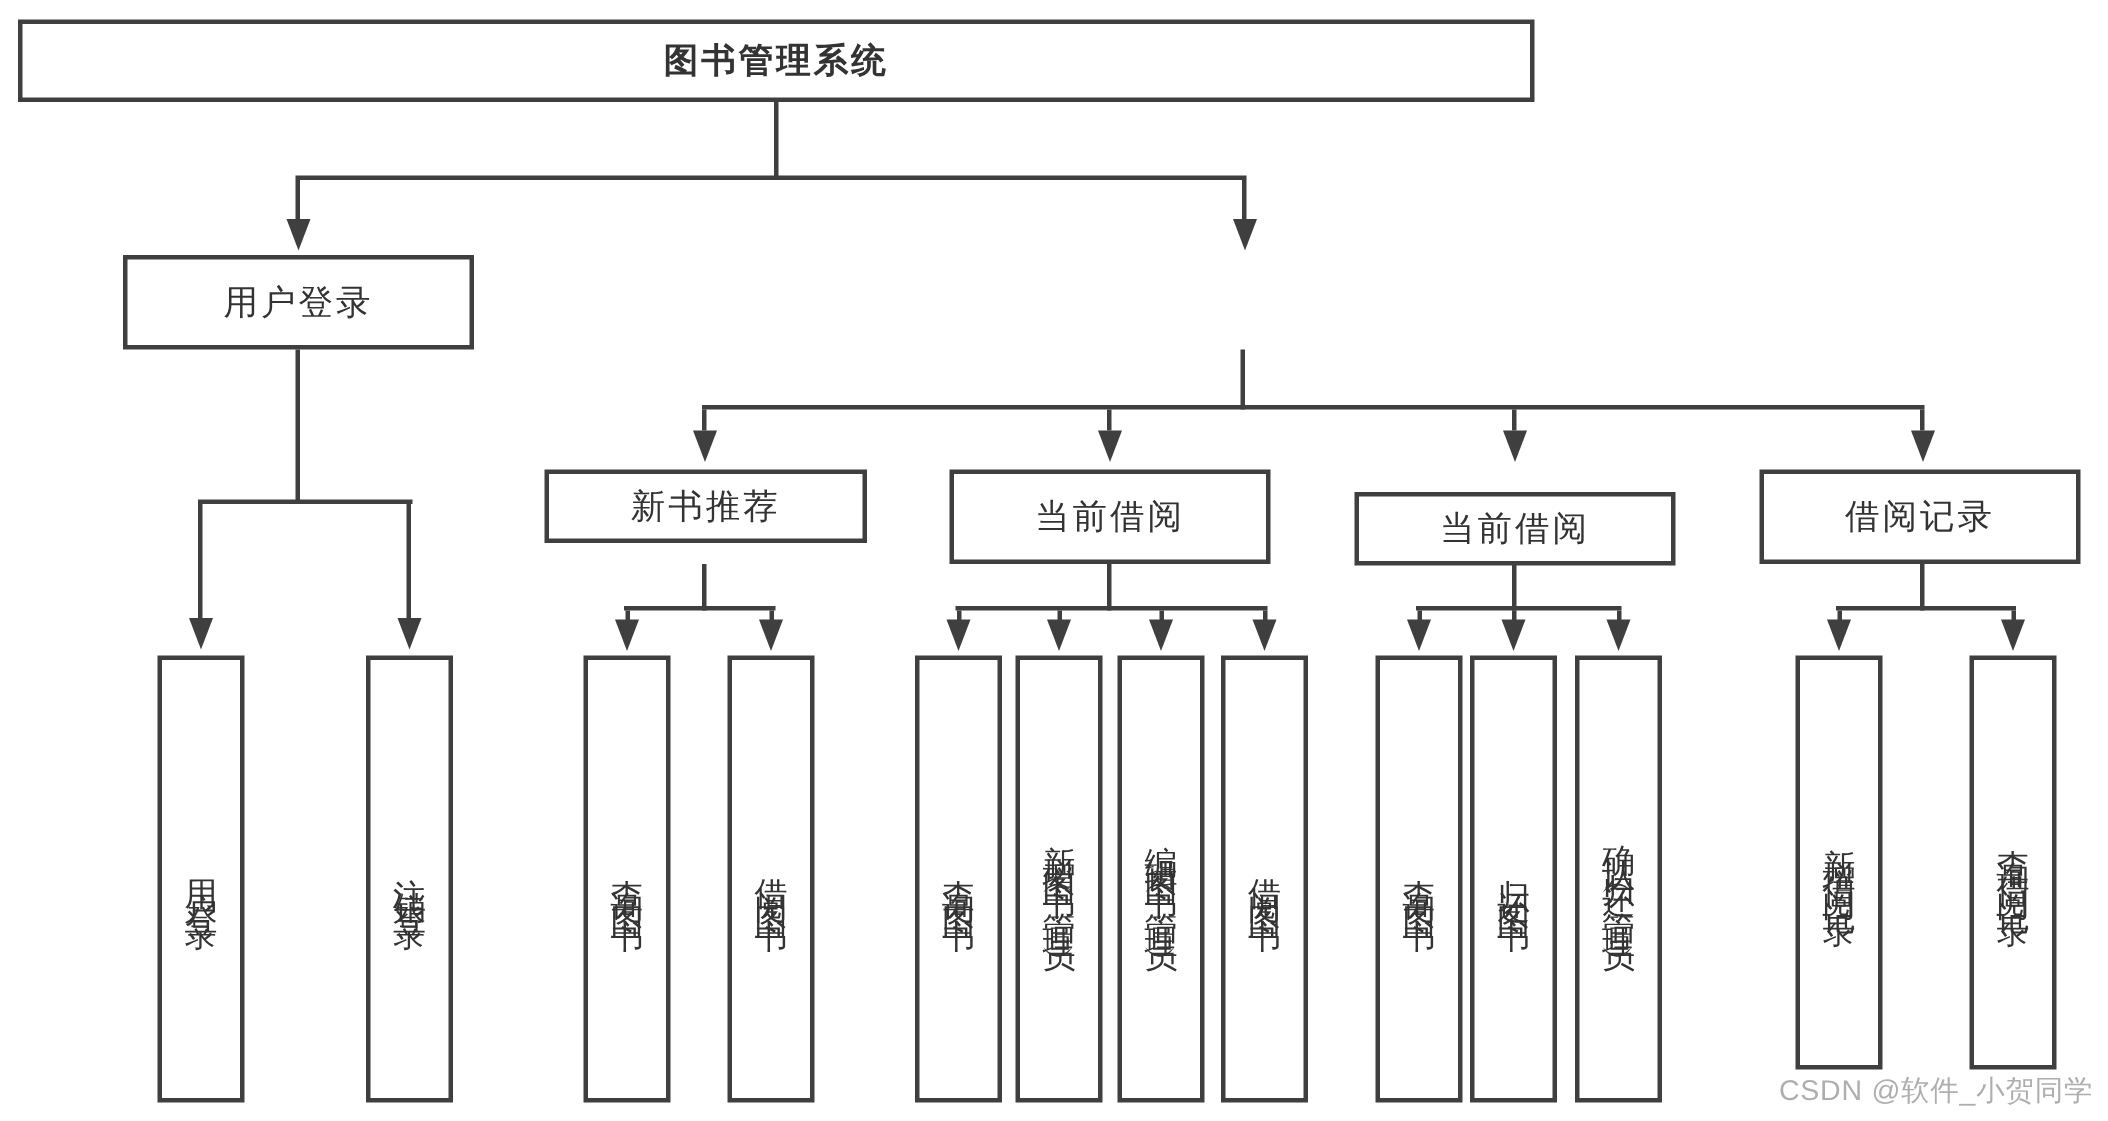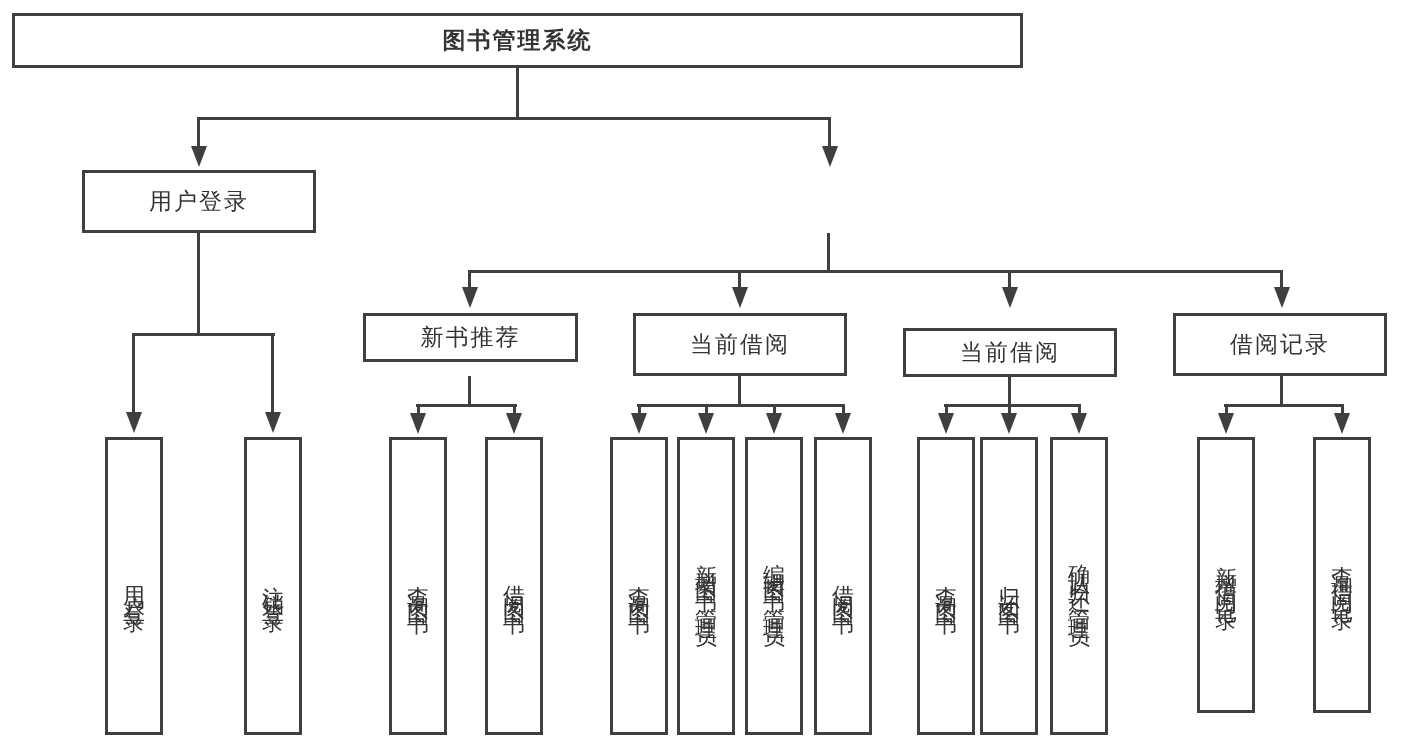--- a/index.html
+++ b/index.html
@@ -149,14 +149,15 @@
     <span class="vtext">确认归还（管理员）</span>
   </div>
 
   <div class="box v-box" style="left:1197px;top:437px;width:58px;height:276px;">
     <span class="vtext">新增借阅记录</span>
   </div>
   <div class="box v-box" style="left:1313px;top:437px;width:58px;height:276px;">
     <span class="vtext">查询借阅记录</span>
   </div>
 
+  <div class="watermark">CSDN @软件_小贺同学</div>
 
 </div>
 
 </body></html>

